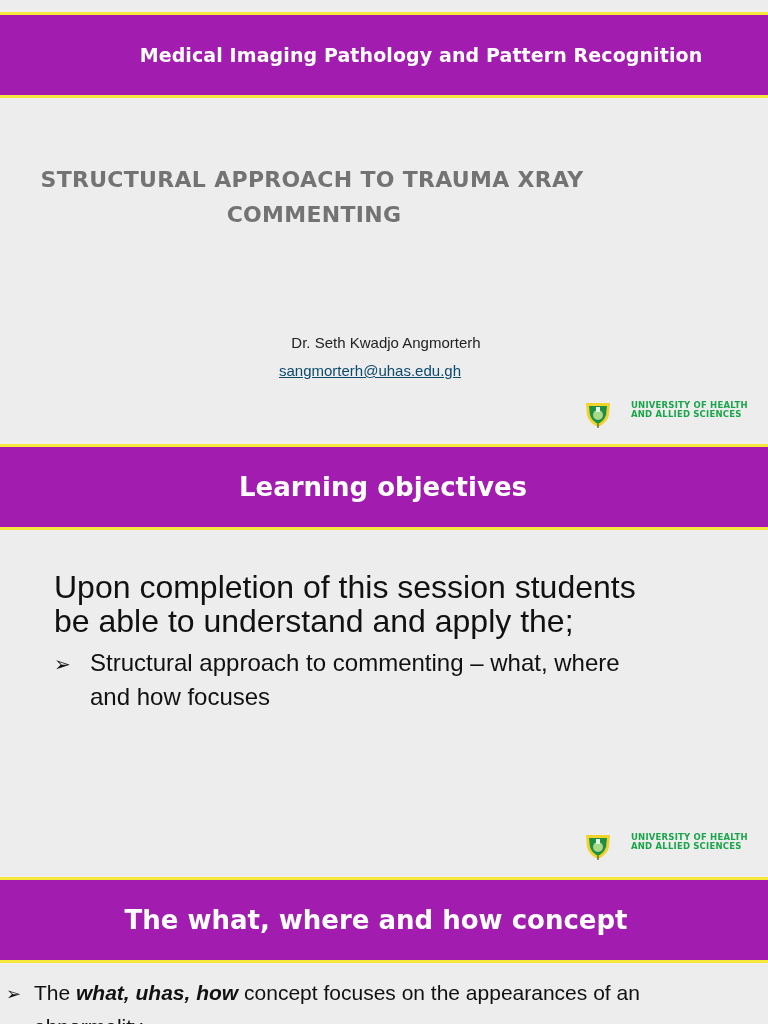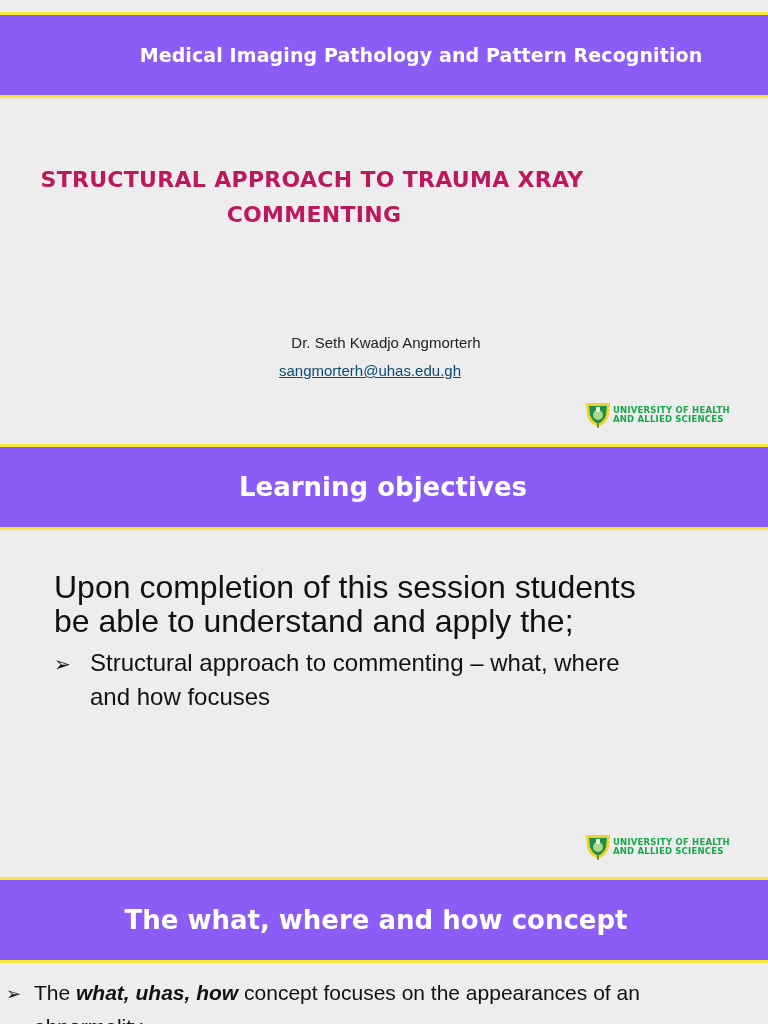--- a/index.html
+++ b/index.html
@@ -5,45 +5,45 @@
     html, body { margin: 0; padding: 0; }
     body {
       width: 768px; height: 1024px; overflow: hidden;
       background: #ececec;
       font-family: "Liberation Sans", sans-serif;
       position: relative;
     }
     .slide { position: absolute; left: 0; width: 768px; background: #ededed; }
     .green-bar {
       position: absolute; left: 0; width: 768px;
-      background: #8b5cf6;
+      background: #a21caf;
       border-top: 3px solid #f5e83c;
       border-bottom: 3px solid #f5e83c;
       box-sizing: border-box;
       color: #ffffff;
       font-family: "DejaVu Sans", sans-serif;
       display: flex; align-items: center; justify-content: center;
     }
     .bar-title-small { font-size: 19px; font-weight: bold; letter-spacing: 0.1px; }
     .bar-title-large { font-size: 26px; font-weight: bold; }
     .deck-title {
       position: absolute; left: 0; width: 628px; text-align: center;
-      color: #be185d; font-weight: bold; font-size: 22px; line-height: 35px;
+      color: #737373; font-weight: bold; font-size: 22px; line-height: 35px;
       font-family: "DejaVu Sans", sans-serif; letter-spacing: 0.3px;
     }
     .author {
       position: absolute; left: 16px; width: 740px; text-align: center;
       font-size: 15px; color: #222;
     }
     .email {
       position: absolute; left: 0; width: 740px; text-align: center;
       font-size: 15px; color: #0c4a6e; text-decoration: underline;
     }
     .logo {
-      position: absolute; display: flex; align-items: center; gap: 2px;
+      position: absolute; display: flex; align-items: flex-start; gap: 20px;
     }
     .logo-crest { width: 26px; height: 28px; }
     .logo-text {
       color: #19a64a; font-weight: bold; font-size: 8.5px; line-height: 9px;
       font-family: "DejaVu Sans", sans-serif; letter-spacing: 0.2px;
     }
     .body-text {
       position: absolute; color: #111; font-size: 32px; line-height: 34px;
       font-family: "Liberation Sans", sans-serif;
     }

